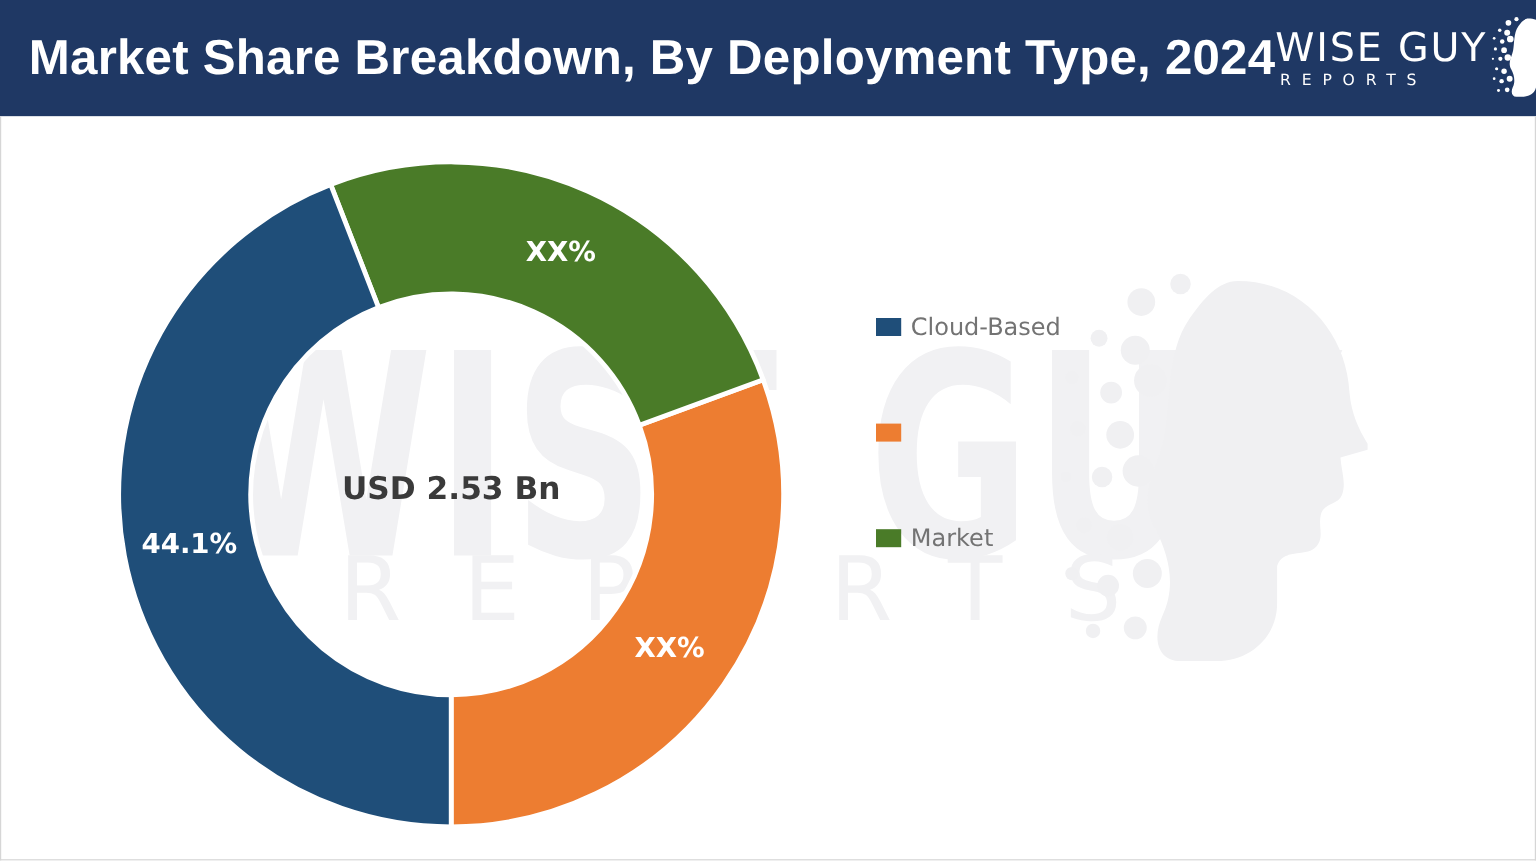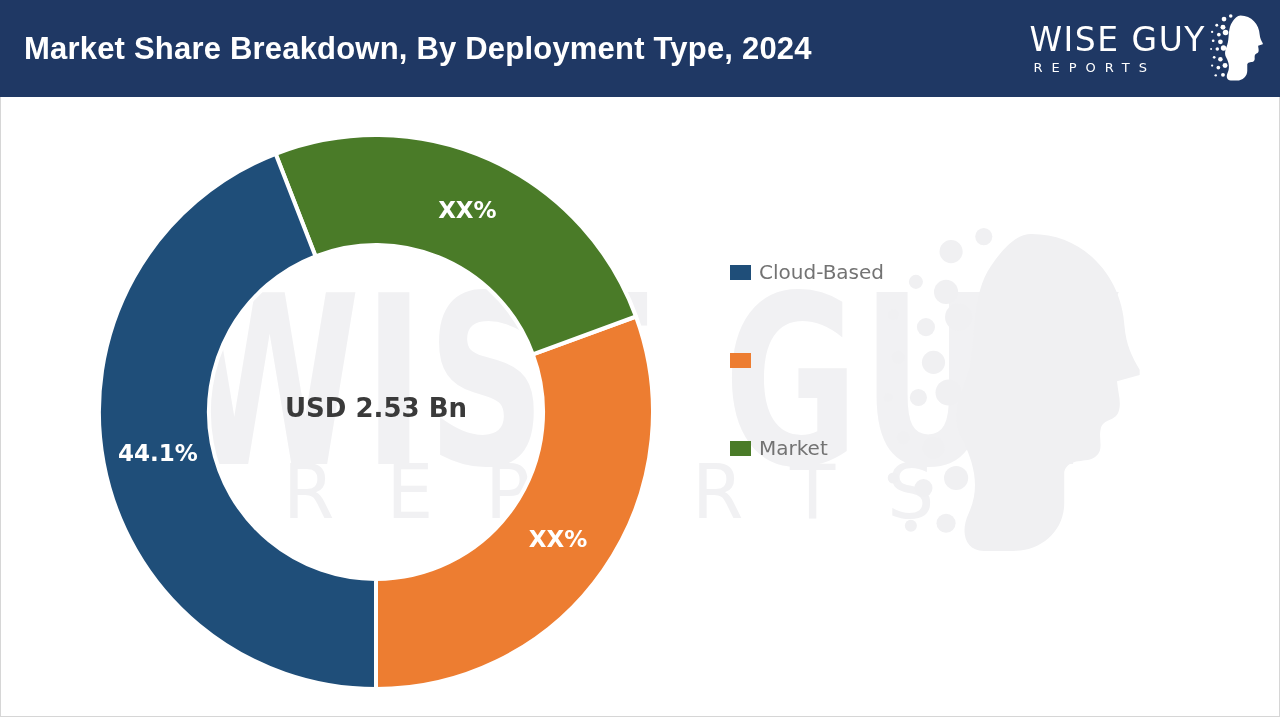--- a/index.html
+++ b/index.html
@@ -9,21 +9,21 @@
   }
   .frame { position:absolute; inset:0; width:1280px; height:720px; }
 
   
   .header {
     position:absolute; top:0; left:0; width:1280px; height:97px;
     background:#1F3864; display:flex; align-items:center;
     justify-content:space-between; padding:0 10px 0 24px; box-sizing:border-box;
   }
   .title {
-    color:#ffffff; font-size:31px; font-weight:700; letter-spacing:0.2px;
+    color:#ffffff; font-size:41px; font-weight:700; letter-spacing:0.2px;
     font-family:"Liberation Sans", sans-serif; white-space:nowrap;
   }
   .logo { display:flex; align-items:center; color:#ffffff; }
   .logo-text { display:flex; flex-direction:column; align-items:flex-start; }
   .logo-name {
     font-family:"DejaVu Sans", sans-serif; font-size:33px; font-weight:400;
     letter-spacing:1.5px; line-height:34px; white-space:nowrap;
   }
   .logo-sub {
     font-family:"DejaVu Sans", sans-serif; font-size:13px; font-weight:400;

